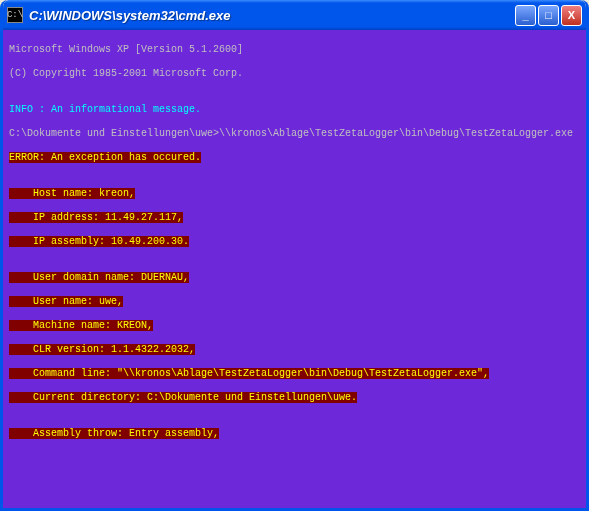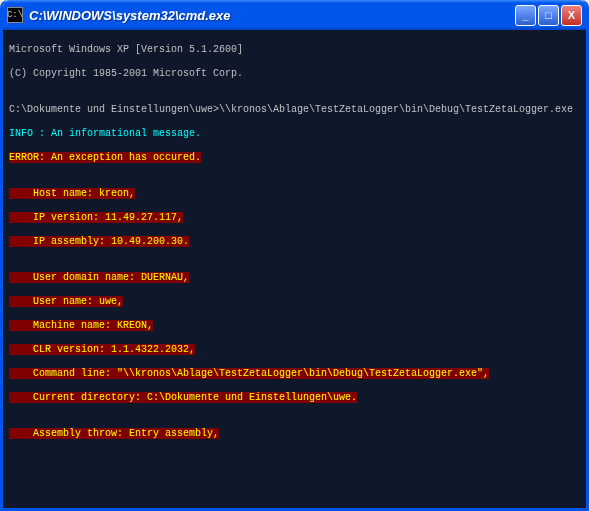--- a/index.html
+++ b/index.html
@@ -55,21 +55,21 @@
     font-size: 11px;
     font-weight: bold;
     display: flex;
     align-items: center;
     justify-content: center;
     cursor: default;
   }
   .win-btn.close { background: linear-gradient(to bottom, #f08080, #c03020); }
   .console {
     flex: 1;
-    background: #0f172a;
+    background: #6d28d9;
     font-family: "Lucida Console", "Courier New", monospace;
     font-size: 10px;
     line-height: 12px;
     color: #c0c0c0;
     padding: 2px 2px 0 6px;
     overflow: hidden;
     white-space: pre-wrap;
     word-break: break-all;
     position: relative;
   }
@@ -90,26 +90,26 @@
       <div class="win-btn">_</div>
       <div class="win-btn">□</div>
       <div class="win-btn close">X</div>
     </div>
   </div>
 
   <div class="console">
 <span class="line info">Microsoft Windows XP [Version 5.1.2600]</span>
 <span class="line info">(C) Copyright 1985-2001 Microsoft Corp.</span>
 <span class="blank"></span>
+<span class="line cyan">INFO : An informational message.</span>
 <span class="line info">C:\Dokumente und Einstellungen\uwe&gt;\\kronos\Ablage\TestZetaLogger\bin\Debug\TestZetaLogger.exe</span>
-<span class="line cyan">INFO : An informational message.</span>
 <span class="line"><span class="err">ERROR: An exception has occured.</span></span>
 <span class="blank"></span>
 <span class="line"><span class="err">    Host name: kreon,</span></span>
-<span class="line"><span class="err">    IP version: 11.49.27.117,</span></span>
+<span class="line"><span class="err">    IP address: 11.49.27.117,</span></span>
 <span class="line"><span class="err">    IP assembly: 10.49.200.30.</span></span>
 <span class="blank"></span>
 <span class="line"><span class="err">    User domain name: DUERNAU,</span></span>
 <span class="line"><span class="err">    User name: uwe,</span></span>
 <span class="line"><span class="err">    Machine name: KREON,</span></span>
 <span class="line"><span class="err">    CLR version: 1.1.4322.2032,</span></span>
 <span class="line"><span class="err">    Command line: "\\kronos\Ablage\TestZetaLogger\bin\Debug\TestZetaLogger.exe",</span></span>
 <span class="line"><span class="err">    Current directory: C:\Dokumente und Einstellungen\uwe.</span></span>
 <span class="blank"></span>
 <span class="line"><span class="err">    Assembly throw: Entry assembly,</span></span>

